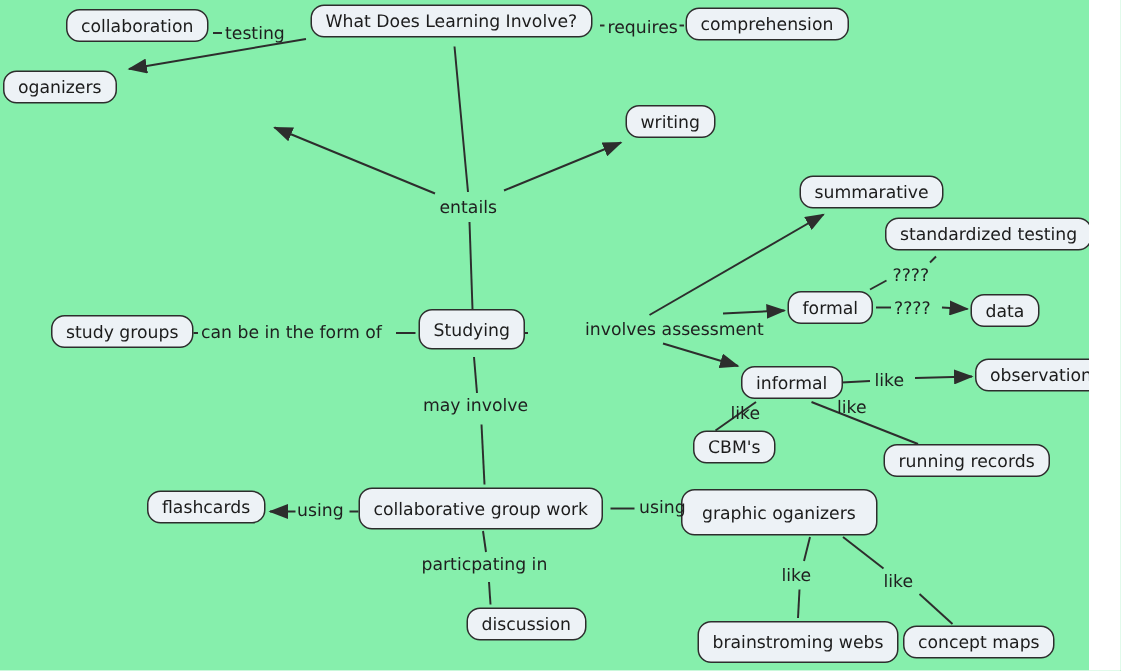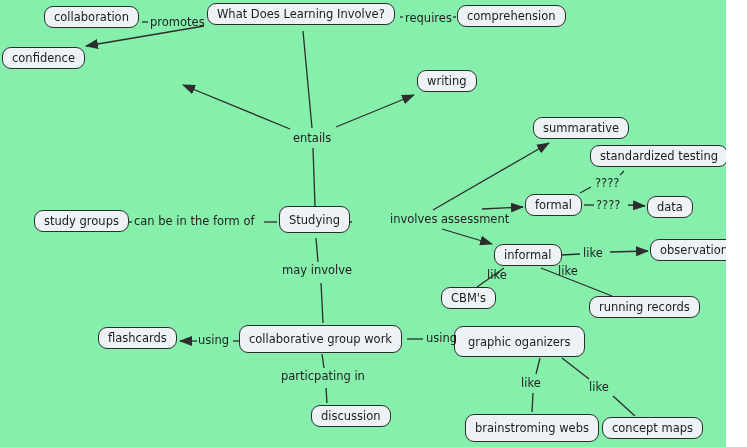--- a/index.html
+++ b/index.html
@@ -64,40 +64,40 @@
       <line x1="562" y1="358" x2="589" y2="379"></line>
       <line x1="613" y1="396" x2="635" y2="416"></line>
       <line x1="322" y1="354" x2="324" y2="368"></line>
       <line x1="326" y1="388" x2="327" y2="403"></line>
     </g>
   </svg>
 
   <div class="node" style="left:44px;top:6px;">collaboration</div>
   <div class="node" style="left:207px;top:3px;">What Does Learning Involve?</div>
   <div class="node" style="left:457px;top:5px;">comprehension</div>
-  <div class="node" style="left:2px;top:47px;">confidence</div>
+  <div class="node" style="left:2px;top:47px;">oganizers</div>
   <div class="node" style="left:417px;top:70px;">writing</div>
   <div class="node" style="left:34px;top:210px;">study groups</div>
   <div class="node" style="left:279px;top:206px;height:27px;text-align:center;">Studying</div>
   <div class="node" style="left:533px;top:117px;">summarative</div>
   <div class="node" style="left:590px;top:145px;">standardized testing</div>
   <div class="node" style="left:525px;top:194px;">formal</div>
   <div class="node" style="left:647px;top:196px;">data</div>
   <div class="node" style="left:494px;top:244px;">informal</div>
   <div class="node" style="left:650px;top:239px;">observations</div>
-  <div class="node" style="left:441px;top:287px;">CBM's</div>
+  <div class="node" style="left:462px;top:287px;">CBM's</div>
   <div class="node" style="left:589px;top:296px;">running records</div>
   <div class="node" style="left:98px;top:327px;text-align:center;">flashcards</div>
   <div class="node" style="left:239px;top:325px;height:28px;">collaborative group work</div>
   <div class="node" style="left:454px;top:326px;height:31px;padding:3px 13px;">graphic oganizers</div>
   <div class="node" style="left:465px;top:414px;height:28px;">brainstroming webs</div>
   <div class="node" style="left:602px;top:417px;">concept maps</div>
   <div class="node" style="left:287px;top:405px;margin-left:24px;">discussion</div>
 
-  <div class="label" style="left:150px;top:15px;">promotes</div>
+  <div class="label" style="left:150px;top:15px;">testing</div>
   <div class="label" style="left:405px;top:11px;">requires</div>
   <div class="label" style="left:293px;top:131px;">entails</div>
   <div class="label" style="left:134px;top:214px;">can be in the form of</div>
   <div class="label" style="left:354px;top:212px;margin-left:36px;">involves assessment</div>
   <div class="label" style="left:282px;top:263px;">may involve</div>
   <div class="label" style="left:595px;top:176px;">????</div>
   <div class="label" style="left:596px;top:198px;">????</div>
   <div class="label" style="left:583px;top:246px;">like</div>
   <div class="label" style="left:487px;top:268px;">like</div>
   <div class="label" style="left:558px;top:264px;">like</div>

